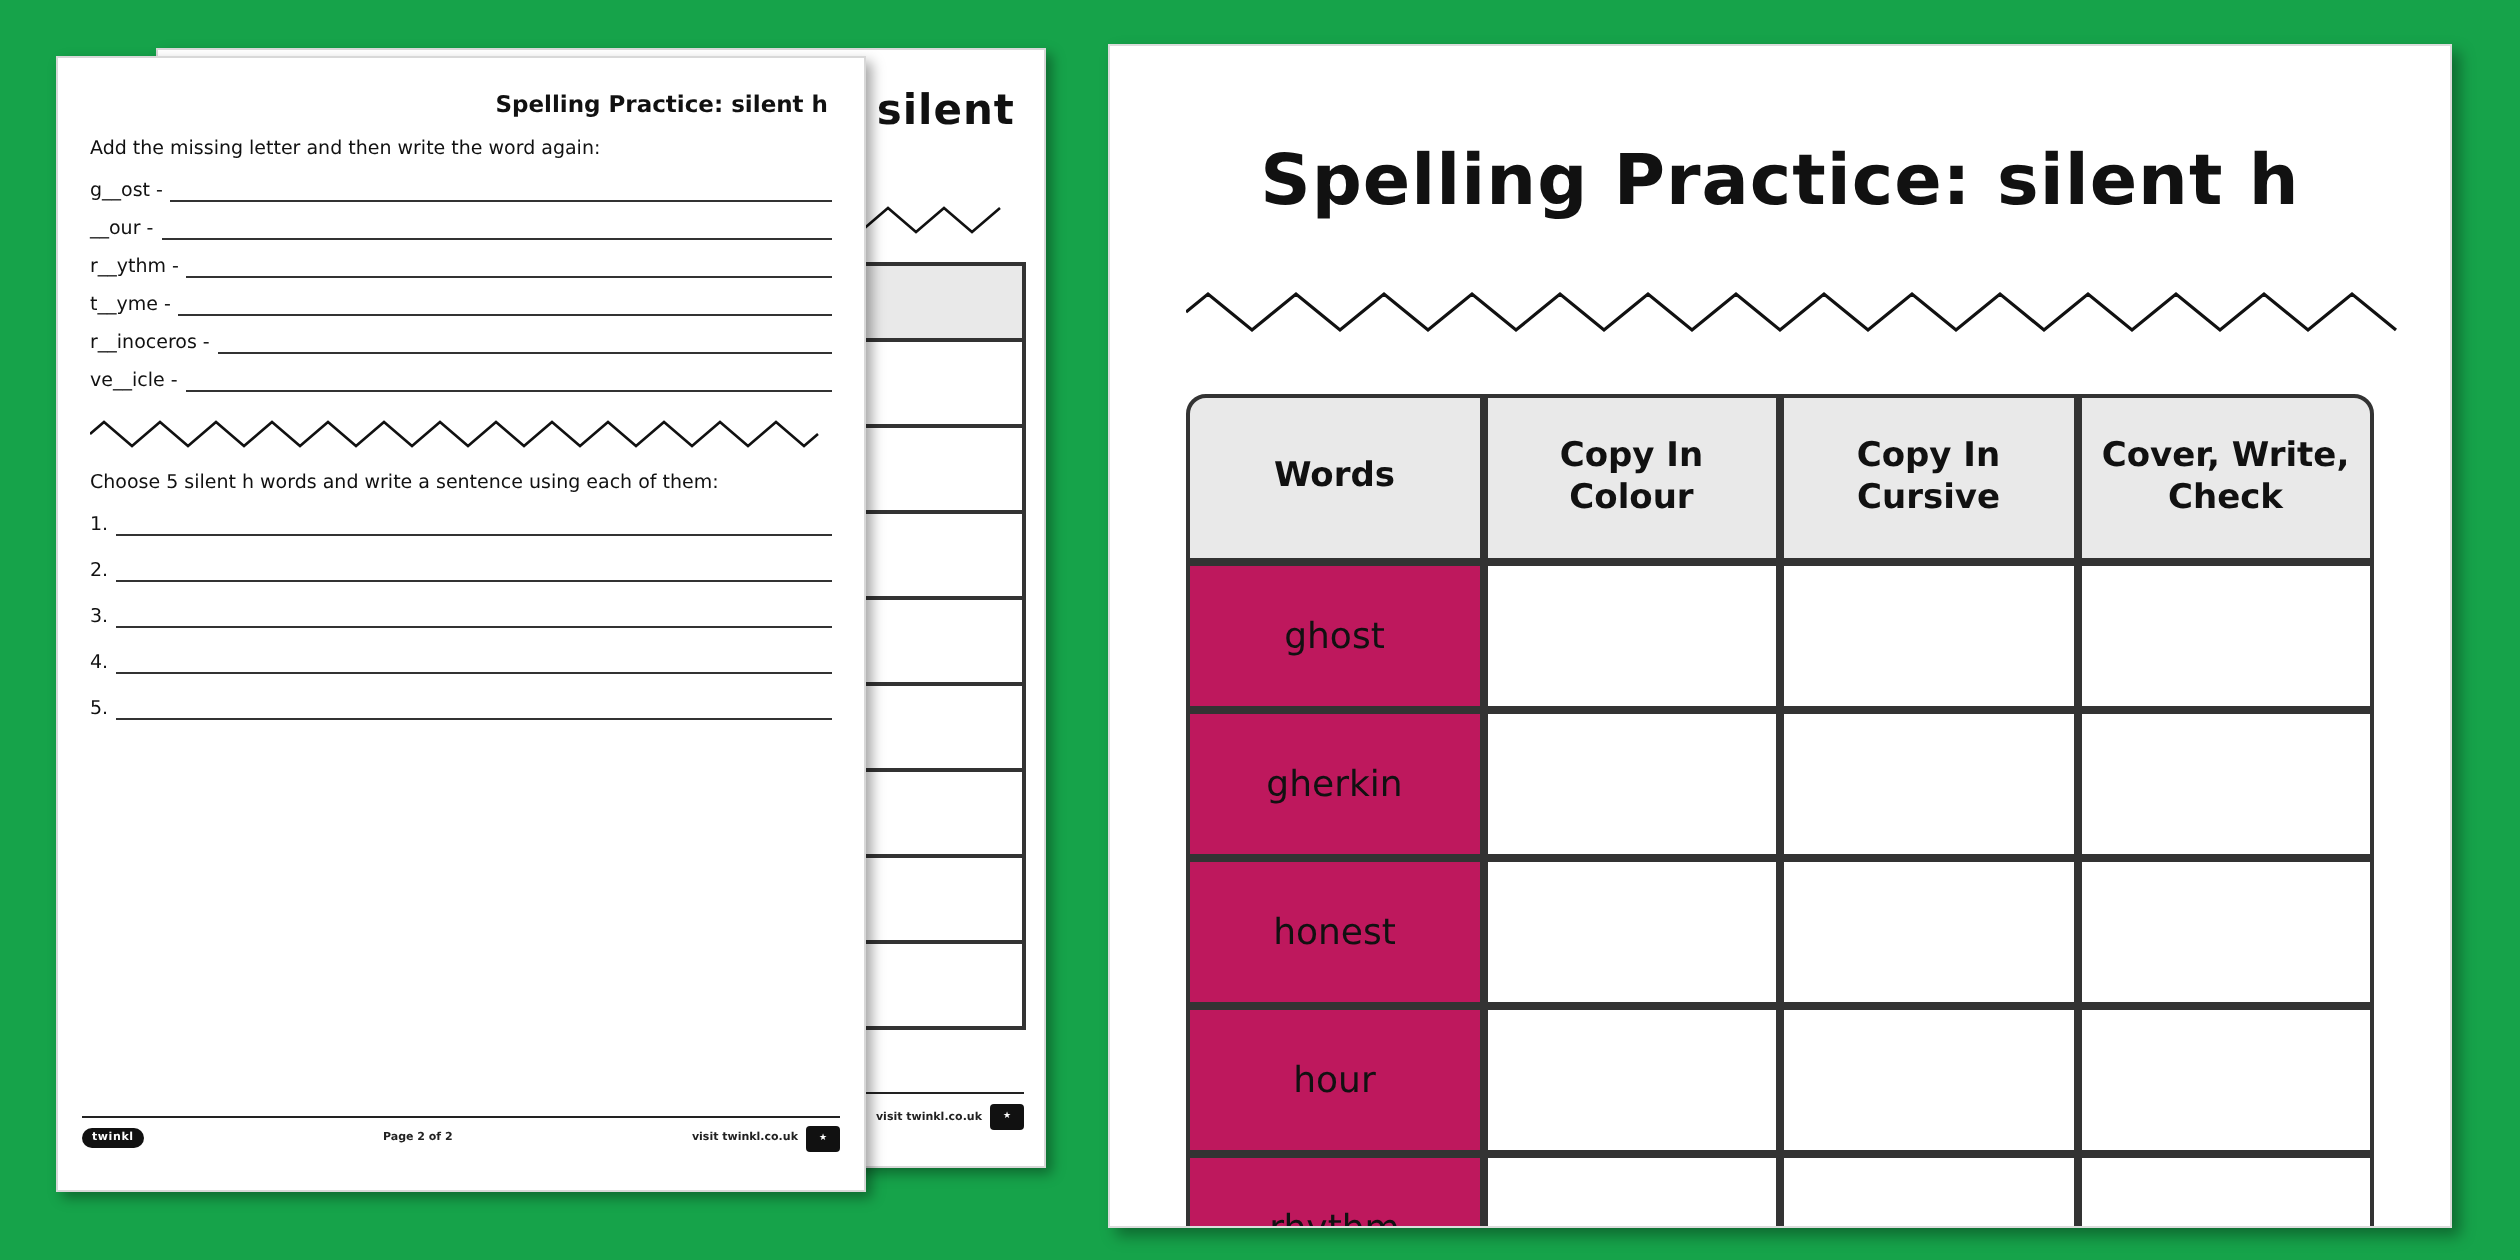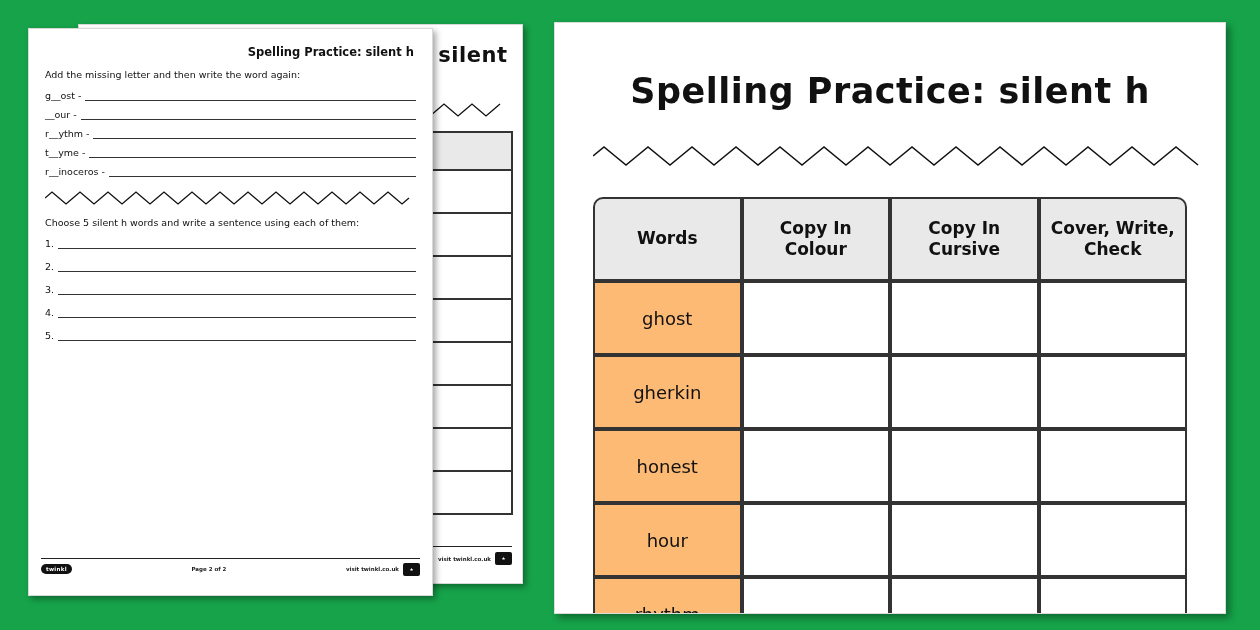--- a/index.html
+++ b/index.html
@@ -263,21 +263,21 @@
   }
   .rs-table th {
     background: #e9e9e9;
     font-size: 17px;
     font-weight: bold;
     height: 72px;
     line-height: 1.25;
     padding: 4px 6px;
   }
   .rs-table td.word-cell {
-    background: #fdba74;
+    background: #be185d;
     font-size: 18px;
     height: 68px;
   }
   .rs-table td.blank-cell {
     background: #ffffff;
     height: 68px;
   }
   .rs-table th:first-child {
     border-top-left-radius: 10px;
   }
@@ -368,20 +368,24 @@
     <div class="word-line">
       <span class="word-label">r__ythm -</span>
       <span class="rule"></span>
     </div>
     <div class="word-line">
       <span class="word-label">t__yme -</span>
       <span class="rule"></span>
     </div>
     <div class="word-line">
       <span class="word-label">r__inoceros -</span>
+      <span class="rule"></span>
+    </div>
+    <div class="word-line">
+      <span class="word-label">ve__icle -</span>
       <span class="rule"></span>
     </div>
 
     <div class="zig-front">
       <svg class="zig" width="365" height="14" viewBox="0 0 365 14" preserveAspectRatio="none">
         <path d="M0 7 L7 1 L14 7 L21 13 L28 7 L35 1 L42 7 L49 13 L56 7 L63 1 L70 7 L77 13 L84 7 L91 1 L98 7 L105 13 L112 7 L119 1 L126 7 L133 13 L140 7 L147 1 L154 7 L161 13 L168 7 L175 1 L182 7 L189 13 L196 7 L203 1 L210 7 L217 13 L224 7 L231 1 L238 7 L245 13 L252 7 L259 1 L266 7 L273 13 L280 7 L287 1 L294 7 L301 13 L308 7 L315 1 L322 7 L329 13 L336 7 L343 1 L350 7 L357 13 L364 7" fill="none" stroke="#111" stroke-width="1.3"></path>
       </svg>
     </div>
 
     <div class="fs-instruction">Choose 5 silent h words and write a sentence using each of them:</div>

